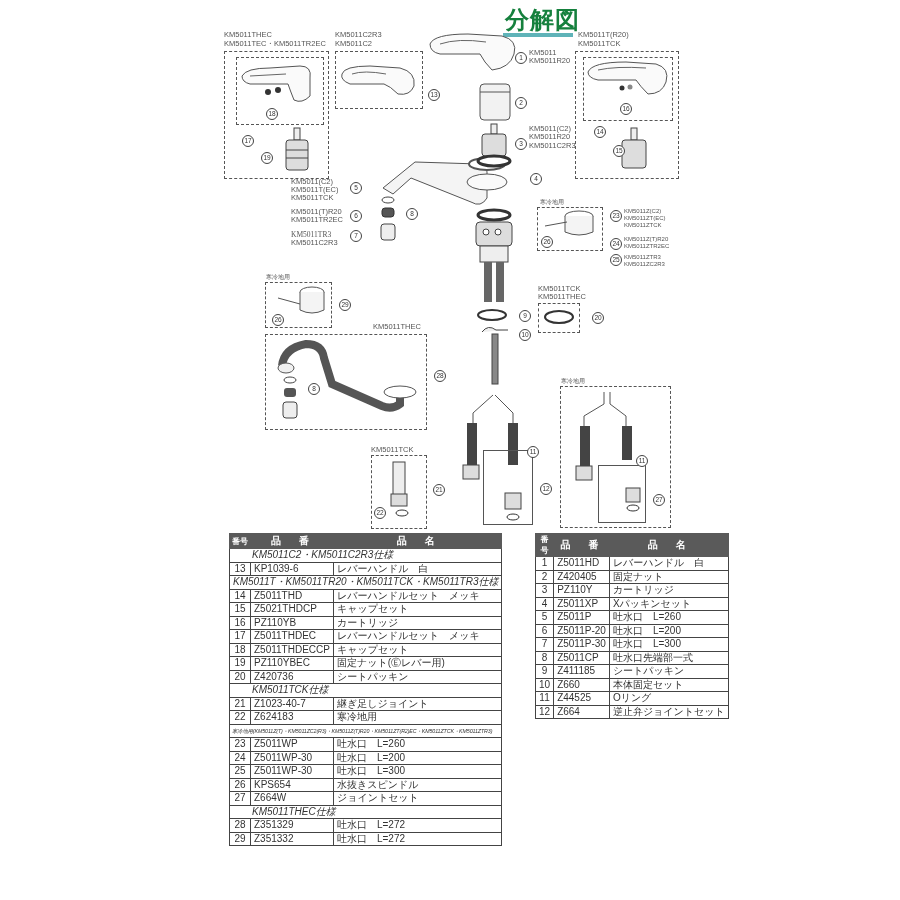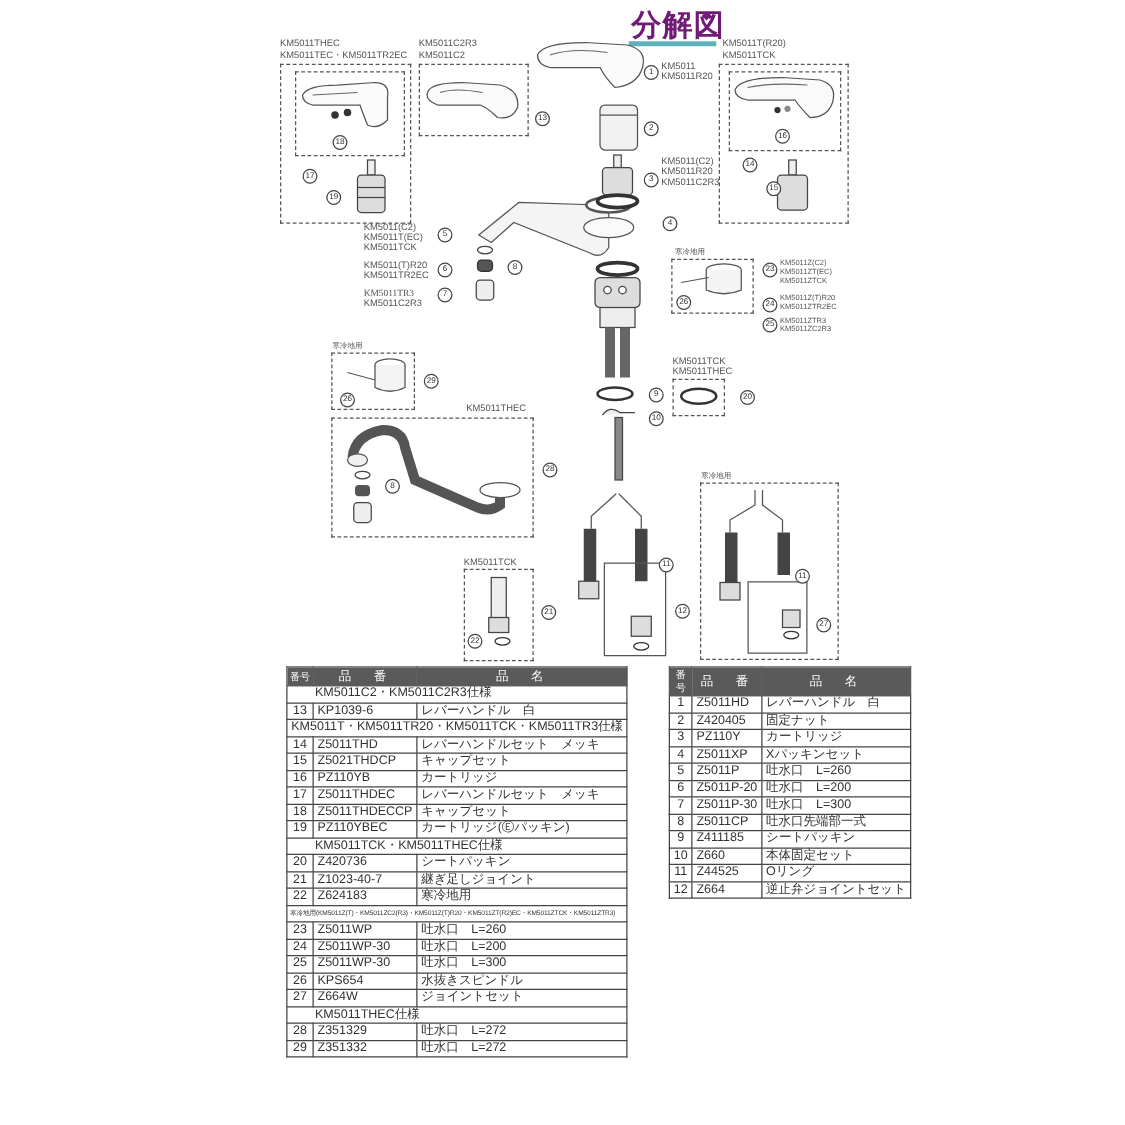--- a/index.html
+++ b/index.html
@@ -1,37 +1,37 @@
 <!DOCTYPE html>
 <html><head>
 <meta charset="utf-8">
 <style>
   html, body { margin:0; padding:0; background:#ffffff; }
   body { width:900px; height:900px; position:relative; overflow:hidden;
          font-family:"DejaVu Sans", sans-serif; color:#333; }
   .abs { position:absolute; }
-  .title { left:505px; top:4px; font-size:24px; font-weight:bold; color:#701a75; letter-spacing:1px; }
+  .title { left:505px; top:4px; font-size:24px; font-weight:bold; color:#15803d; letter-spacing:1px; }
   .title-bar { left:503px; top:33px; width:70px; height:4px; background:#5fb3b8; }
   .lbl { position:absolute; font-size:7.5px; line-height:8.5px; color:#555; white-space:pre; font-family:"Liberation Sans", sans-serif; }
   .lbl.tiny { font-size:6px; line-height:7px; }
   .dbox { position:absolute; border:1px dashed #555; }
   .sbox { position:absolute; border:1px solid #555; }
   .callout { position:absolute; width:10px; height:10px; border:1px solid #444; border-radius:50%;
              font-size:6.5px; line-height:10px; text-align:center; background:#fff; color:#333;
              font-family:"Liberation Sans", sans-serif; }
   svg { position:absolute; overflow:visible; }
   
   table.parts { position:absolute; border-collapse:collapse; font-family:"Liberation Sans", sans-serif;
                 font-size:10px; color:#333; background:#fff; }
-  table.parts th { background:#5a5a5a; color:#fff; font-weight:normal; height:12px; padding:0 2px;
+  table.parts th { background:#5a5a5a; color:#fff; font-weight:bold; height:12px; padding:0 2px;
                    border:1px solid #5a5a5a; font-size:10px; letter-spacing:4px; }
   table.parts th.no { letter-spacing:0; font-size:8px; }
   table.parts td { border:1px solid #444; height:12.5px; padding:0 3px; white-space:nowrap; line-height:12px; }
   table.parts td.no { text-align:center; width:14px; }
-  table.parts td.span { text-align:left; padding-left:22px; }
+  table.parts td.span { text-align:left; padding-left:22px;font-style:italic; }
   table.parts td.span.center { text-align:left; padding-left:3px; }
   table.parts td.tinyspan { font-size:5.3px; padding:0 2px; letter-spacing:-0.1px; }
 </style>
 </head>
 <body>
 
 <div class="abs title">分解図</div>
 <div class="abs title-bar"></div>
 
 <div>
@@ -287,29 +287,29 @@
         <td>レバーハンドルセット　メッキ</td>
       </tr>
       <tr>
         <td class="no">18</td>
         <td>Z5011THDECCP</td>
         <td>キャップセット</td>
       </tr>
       <tr>
         <td class="no">19</td>
         <td>PZ110YBEC</td>
-        <td>カートリッジ(Ⓔパッキン)</td>
-      </tr>
-      <tr>
-        <td colspan="3" class="span">KM5011TCK・KM5011THEC仕様</td>
+        <td>固定ナット(Ⓔレバー用)</td>
       </tr>
       <tr>
         <td class="no">20</td>
         <td>Z420736</td>
         <td>シートパッキン</td>
+      </tr>
+      <tr>
+        <td colspan="3" class="span">KM5011TCK仕様</td>
       </tr>
       <tr>
         <td class="no">21</td>
         <td>Z1023-40-7</td>
         <td>継ぎ足しジョイント</td>
       </tr>
       <tr>
         <td class="no">22</td>
         <td>Z624183</td>
         <td>寒冷地用</td>

